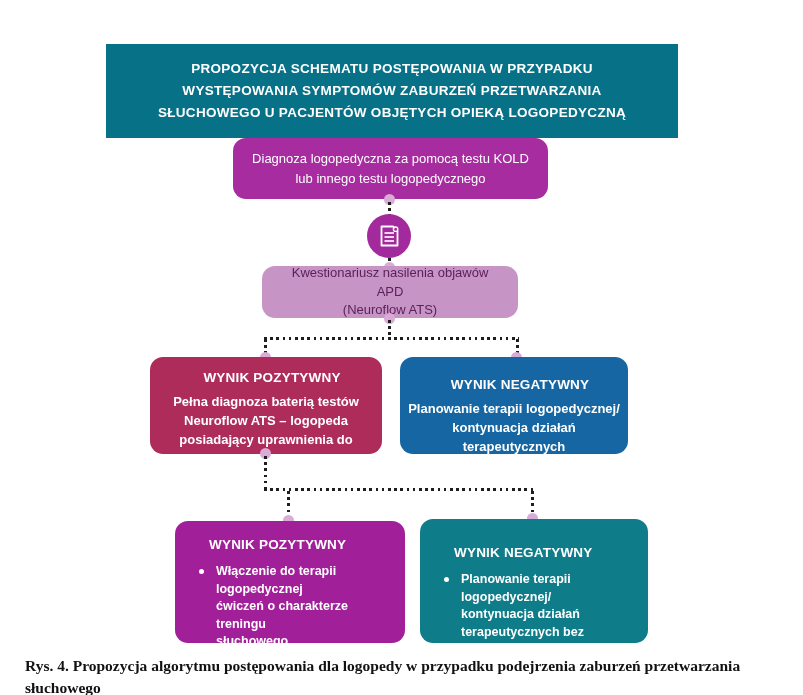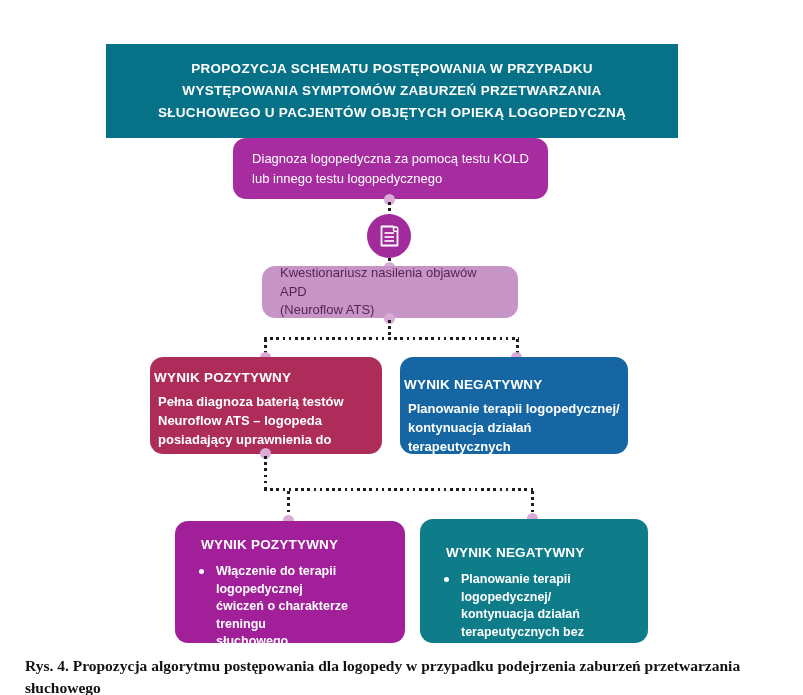--- a/index.html
+++ b/index.html
@@ -26,21 +26,21 @@
     letter-spacing: 0.3px;
     white-space: pre-line;
     padding: 0 20px;
     margin-top: 16px;
   }
 
   
   .flow-box {
     border-radius: 13px;
     color: #ffffff;
-    text-align: left;
+    text-align: center;
   }
   .diagnosis-box {
     left: 233px; top: 138px; width: 315px; height: 61px;
     background: #a62c9f;
     display: flex; align-items: center; justify-content: center;
     font-size: 13px; line-height: 1.5; white-space: pre-line;
     padding: 0 14px;
   }
   .questionnaire-box {
     left: 262px; top: 266px; width: 256px; height: 52px;
@@ -48,21 +48,21 @@
     color: #5b215b;
     display: flex; align-items: center; justify-content: center;
     font-size: 13px; line-height: 1.45; white-space: pre-line;
     padding: 0 18px;
   }
   .result-box {
     padding-top: 13px;
   }
   .result-box .rb-title {
     font-weight: bold; font-size: 13.5px; letter-spacing: 0.2px;
-    margin: 0 0 8px 4px;
+    margin: 0 0 8px 12px;
   }
   .result-box .rb-body {
     font-weight: bold; font-size: 13px; line-height: 1.45;
     white-space: pre-line; padding: 0 8px;
   }
   .pos1-box { left: 150px; top: 357px; width: 232px; height: 97px; background: #ad2c59; }
   .neg1-box { left: 400px; top: 357px; width: 228px; height: 97px; background: #1566a2; padding-top: 20px; }
 
   
   .bullet-box { text-align: left; padding: 16px 14px 0 22px; }

